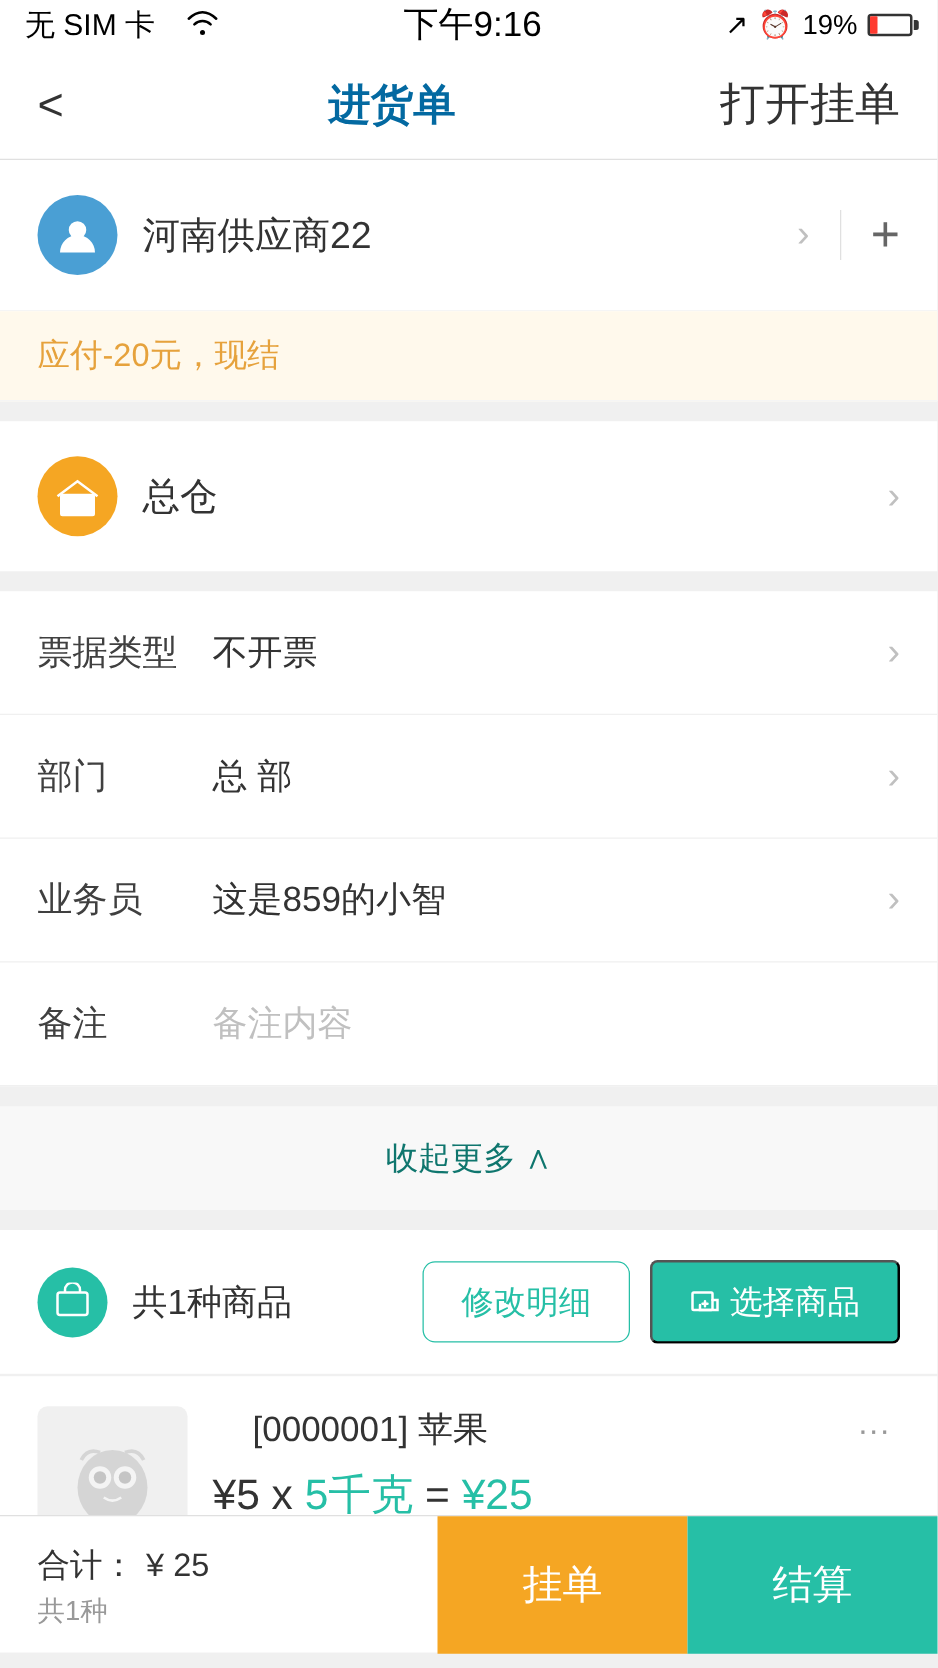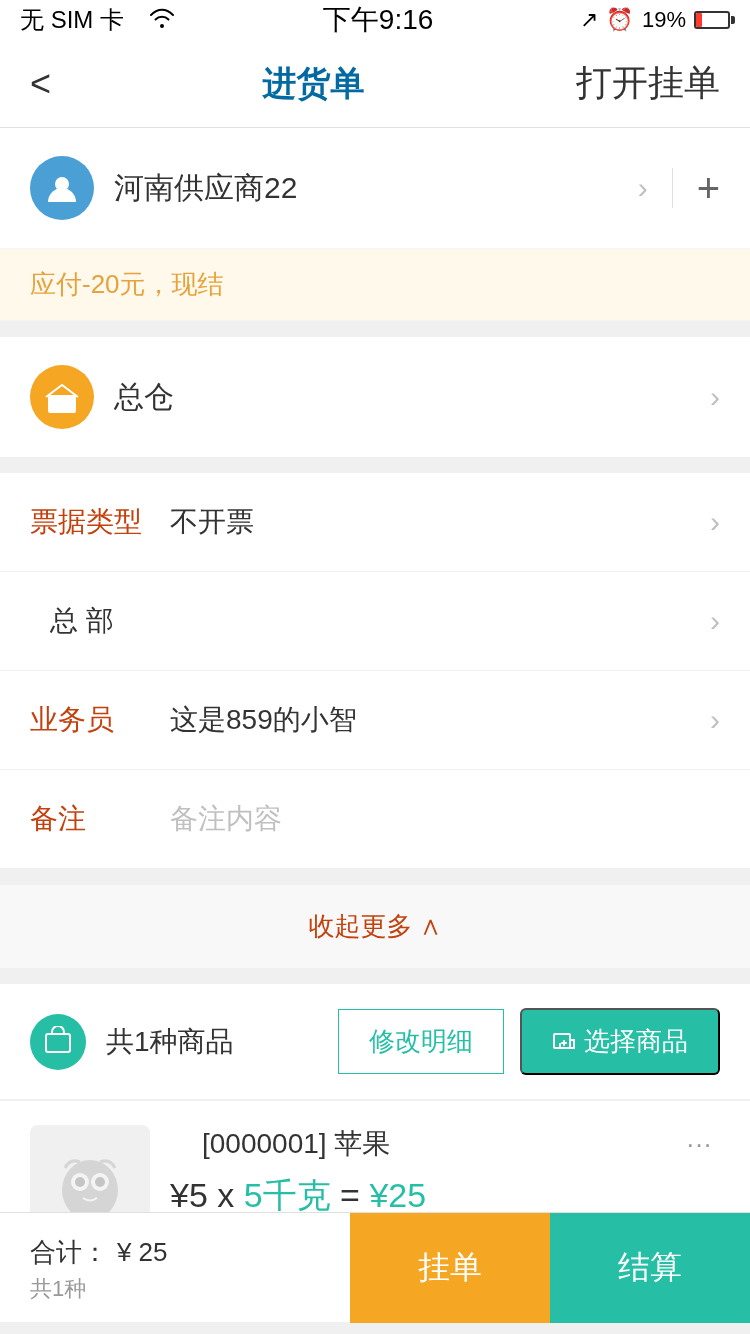--- a/index.html
+++ b/index.html
@@ -136,39 +136,39 @@
 
     
     .form-row {
       display: flex;
       align-items: center;
       padding: 30px 30px;
       border-bottom: 1px solid #f0f0f0;
     }
     .form-label {
       font-size: 28px;
-      color: #c2410c;
+      color: #404040;
       width: 120px;
       flex-shrink: 0;
     }
     .form-value {
       flex: 1;
       font-size: 28px;
       color: #333;
       padding-left: 20px;
     }
     .form-placeholder {
       color: #c0c0c0;
     }
 
     
     .collapse-btn {
       text-align: center;
       padding: 24px 0;
-      color: #c2410c;
+      color: #0f766e;
       font-size: 26px;
       background: #f8f8f8;
     }
 
     
     .product-header {
       display: flex;
       align-items: center;
       padding: 24px 30px;
       background: #fff;
@@ -181,21 +181,21 @@
     .product-count-text {
       flex: 1;
       font-size: 28px;
       color: #333;
     }
     .btn-outline {
       border: 1px solid #26bfa6;
       color: #26bfa6;
       background: #fff;
       padding: 14px 30px;
-      border-radius: 0;
+      border-radius: 10px;
       font-size: 26px;
       cursor: pointer;
       margin-right: 16px;
     }
     .btn-primary {
       background: #26bfa6;
       color: #fff;
       padding: 14px 30px;
       border-radius: 6px;
       font-size: 26px;
@@ -360,20 +360,21 @@
     </div>
   </div>
 
   <div class="section-card">
     <div class="form-row">
       <span class="form-label">票据类型</span>
       <span class="form-value">不开票</span>
       <span class="row-arrow">›</span>
     </div>
     <div class="form-row">
+      <span class="form-label">部门</span>
       <span class="form-value">总 部</span>
       <span class="row-arrow">›</span>
     </div>
     <div class="form-row">
       <span class="form-label">业务员</span>
       <span class="form-value">这是859的小智</span>
       <span class="row-arrow">›</span>
     </div>
     <div class="form-row">
       <span class="form-label">备注</span>

